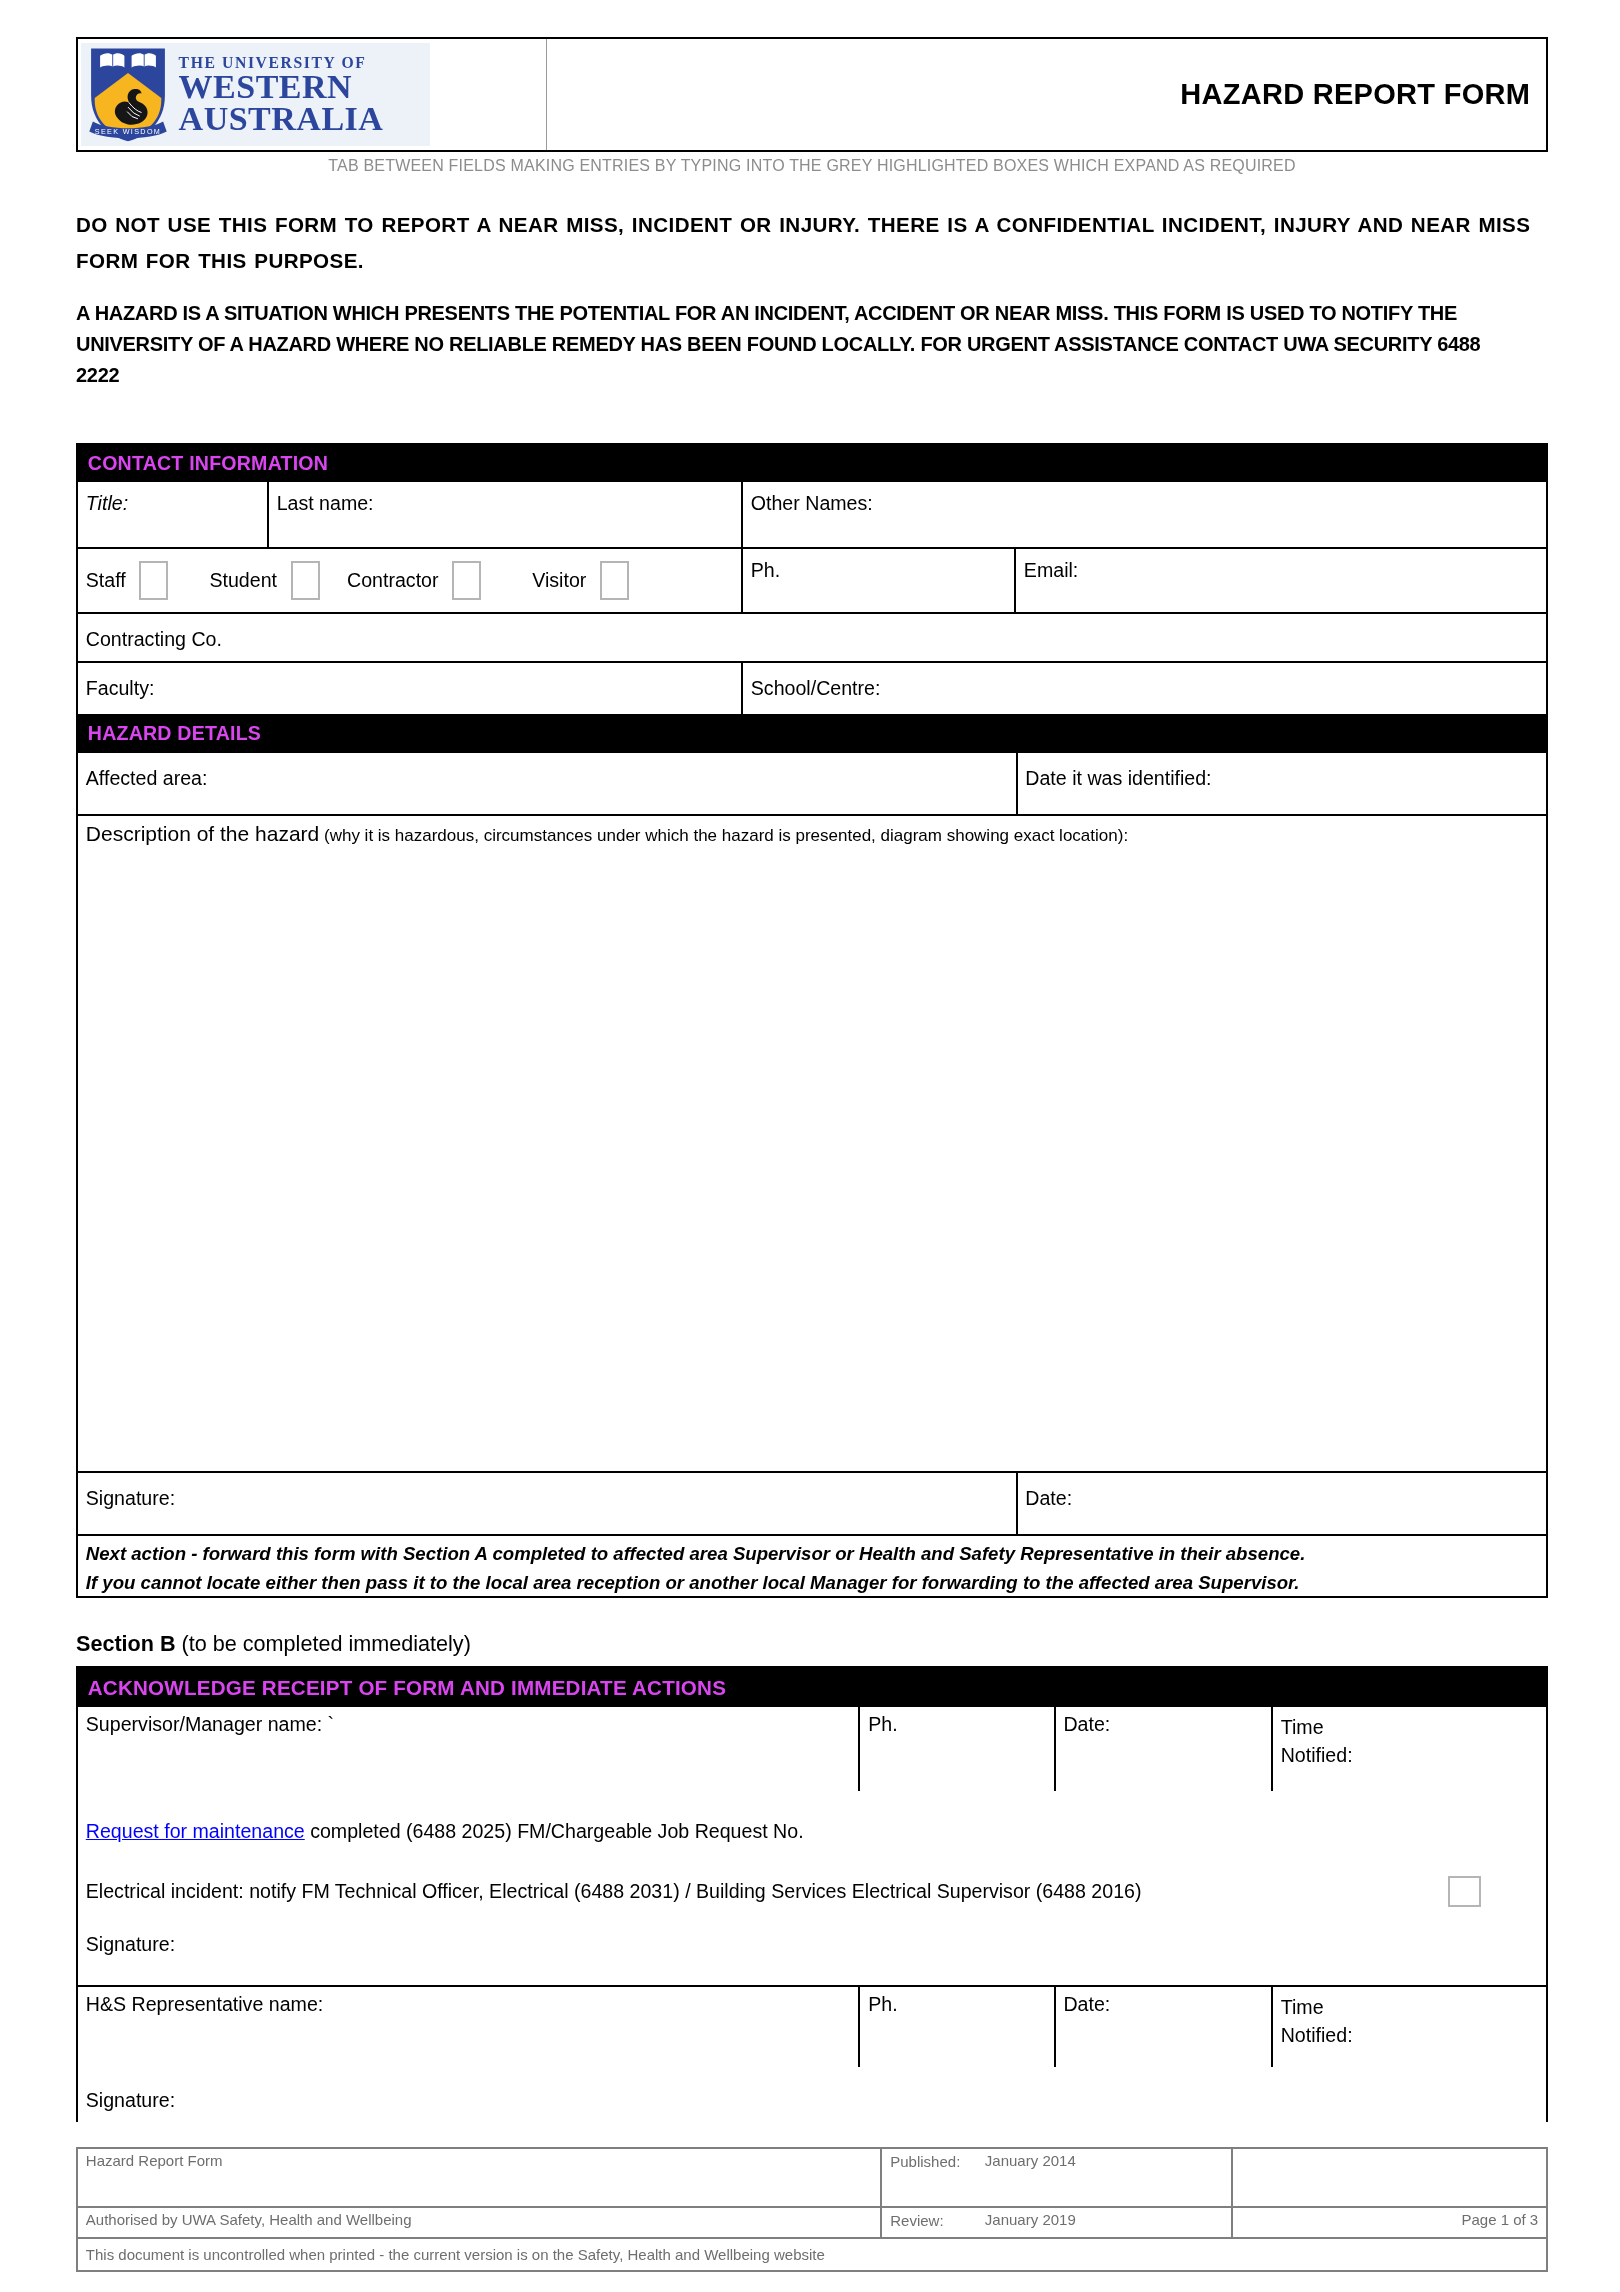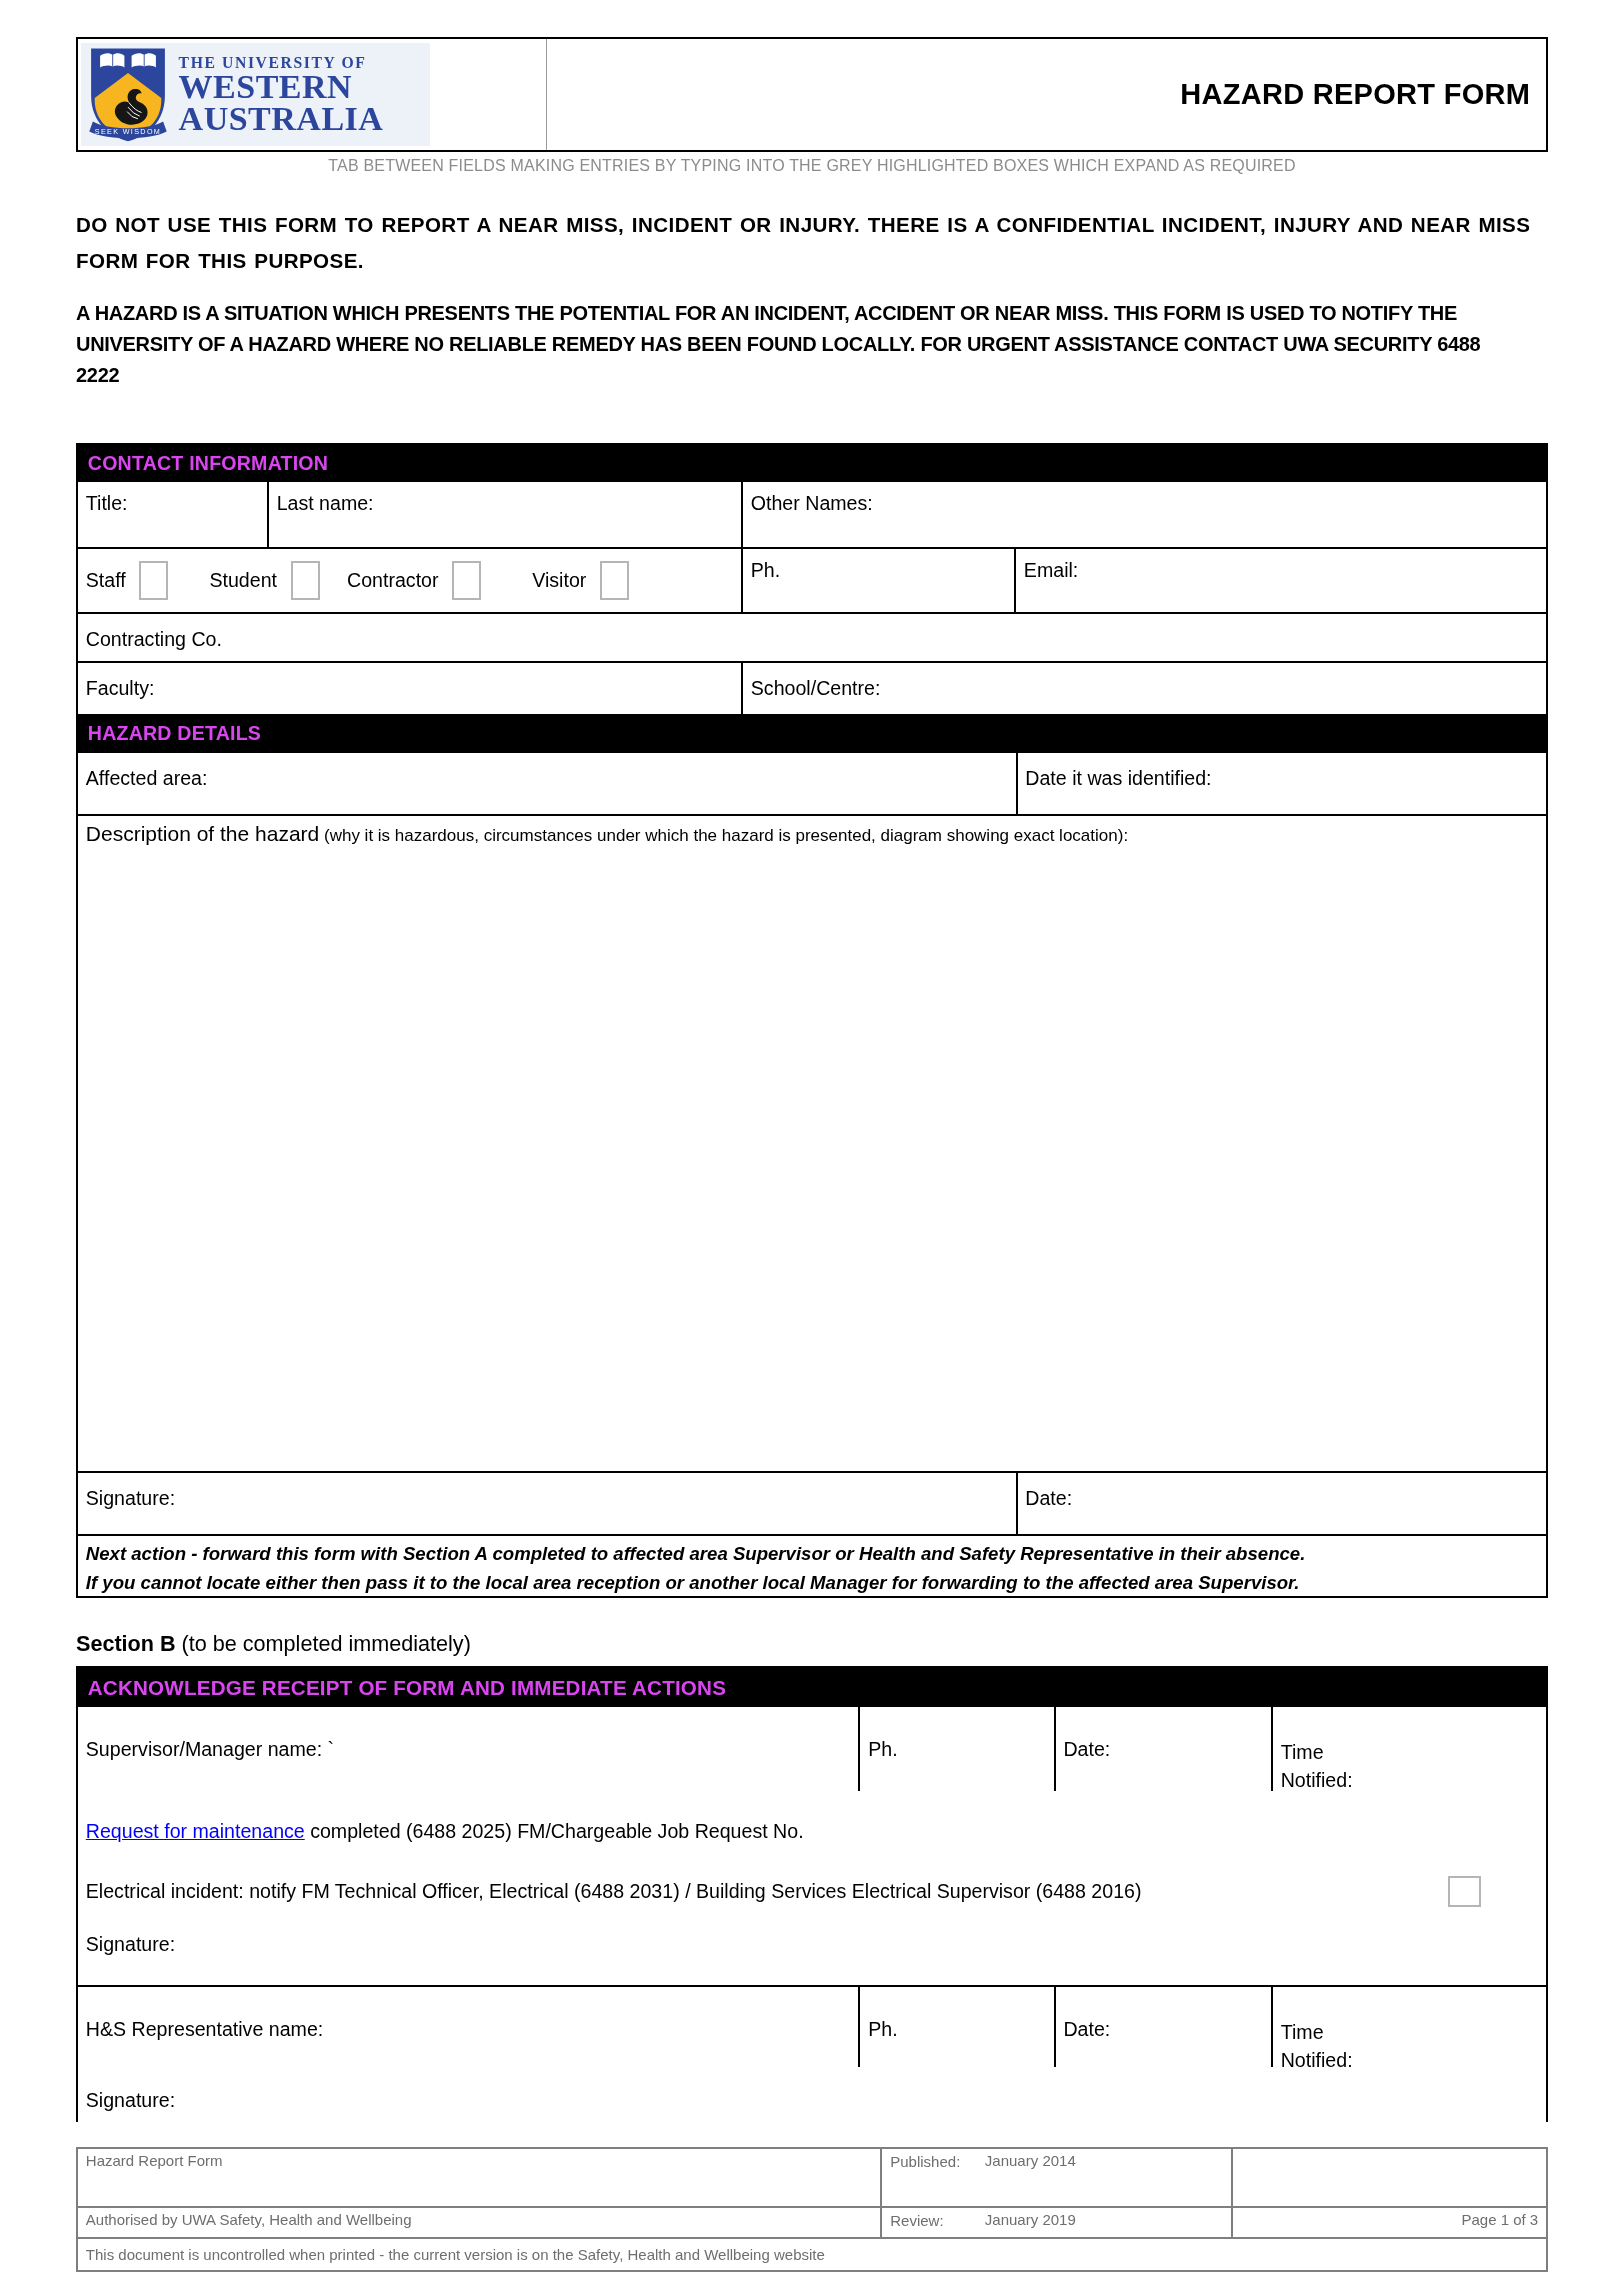--- a/index.html
+++ b/index.html
@@ -35,42 +35,42 @@
   #table-b { top:1666px; height:456px; border-bottom:none; }
   .bar { background:#000; color:#d946ef; font-weight:bold; font-size:19.6px; display:flex; align-items:center; padding-left:9.8px; letter-spacing:0.2px; flex:0 0 auto; }
   .row { display:flex; border-top:2px solid #000; flex:0 0 auto; }
   .row.noline { border-top:none; }
   .cell { padding:9.8px 7.8px 3.9px 7.8px; font-size:19.6px; }
   .cell.rb { border-right:2px solid #000; }
   .vcell { padding-top:13.7px; }
   .grow { flex:1; }
 
   
-  .w-title { width:13%; }
+  .w-title { width:13%;font-style:italic; }
   .w-last  { width:32.3%; }
   .w-cats  { width:45.3%; display:flex; align-items:center; gap:0; padding-top:3.9px; }
   .w-ph    { width:18.6%; }
   .w-fac   { width:45.3%; }
   .w-aff   { width:64%; }
   .w-sig   { width:64%; }
   .cb { width:29px; height:39px; border:2px solid #b5b5b5; background:#fff; display:inline-block; }
   .cats-label { margin-right:13.7px; }
   .gap1 { width:41px; } .gap2 { width:27.4px; } .gap3 { width:51px; }
 
   #desc-cell { flex:0 0 657px; padding:5.9px 7.8px; }
   .desc-label { font-size:21px; }
   .desc-hint { font-size:17px; }
 
   #next-action { flex:1; font-size:18.6px; font-weight:bold; font-style:italic; line-height:29px; padding:2.9px 7.8px; }
 
   
   .w-sup  { width:53.3%; }
   .w-phb  { width:13.3%; }
   .w-dateb{ width:14.8%; }
-  .rowb-cell { padding-top:31px; }
+  .rowb-cell { padding-top:6px; }
   .time-label { display:inline-block; width:78px; line-height:1.45; }
   #free-cell { flex:0 0 194px; padding:0 7.8px; font-size:19.6px; }
   .line-maint { margin-top:29px; }
   .link { color:#0000ff; text-decoration:underline; cursor:pointer; }
   .line-elec { margin-top:33px; display:flex; align-items:center; }
   .elec-cb { width:33px; height:31px; border:2px solid #b5b5b5; margin-left:auto; margin-right:57px; flex:0 0 auto; }
   .line-sig { margin-top:25.5px; }
   #hs-row { border-top:2px solid #000; }
   #sigzone-b { flex:1; padding:21.6px 7.8px 0 7.8px; font-size:19.6px; }
 

